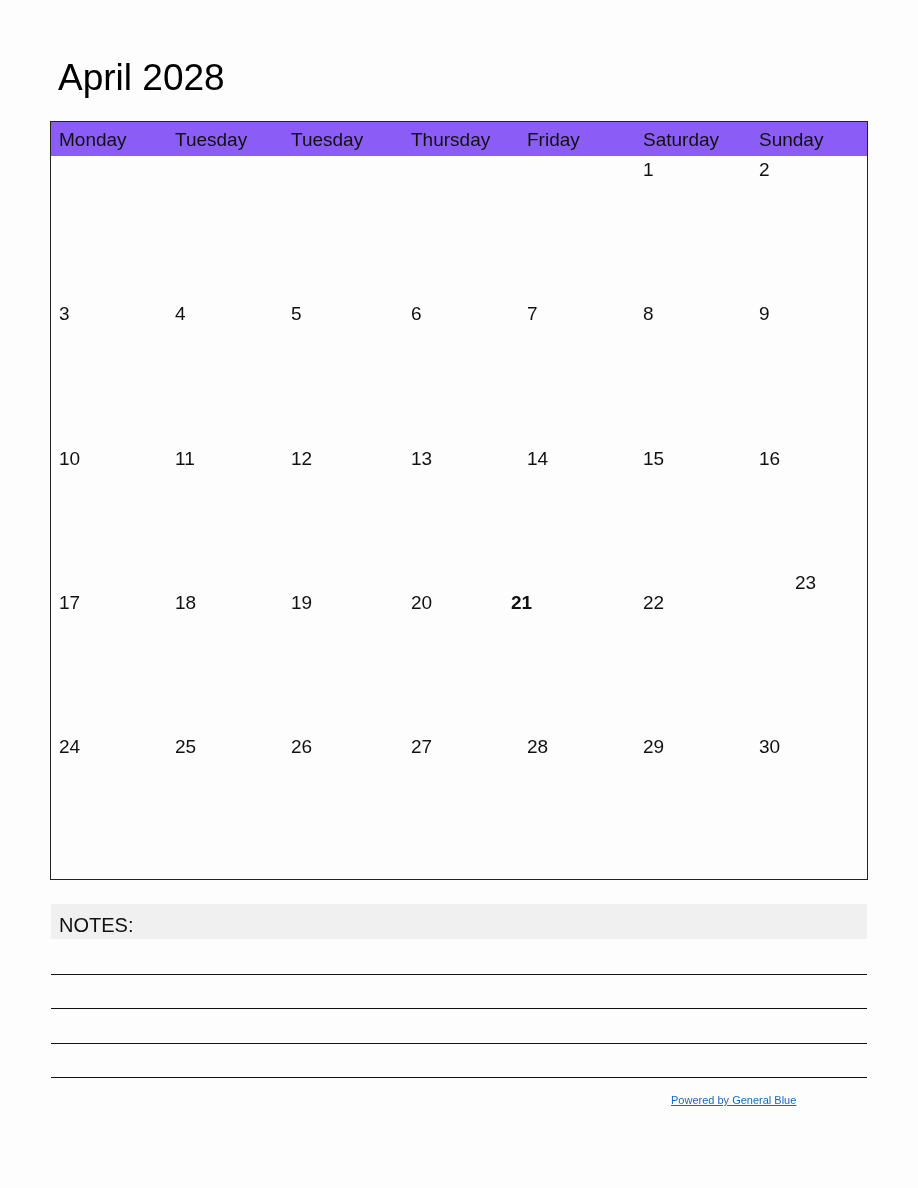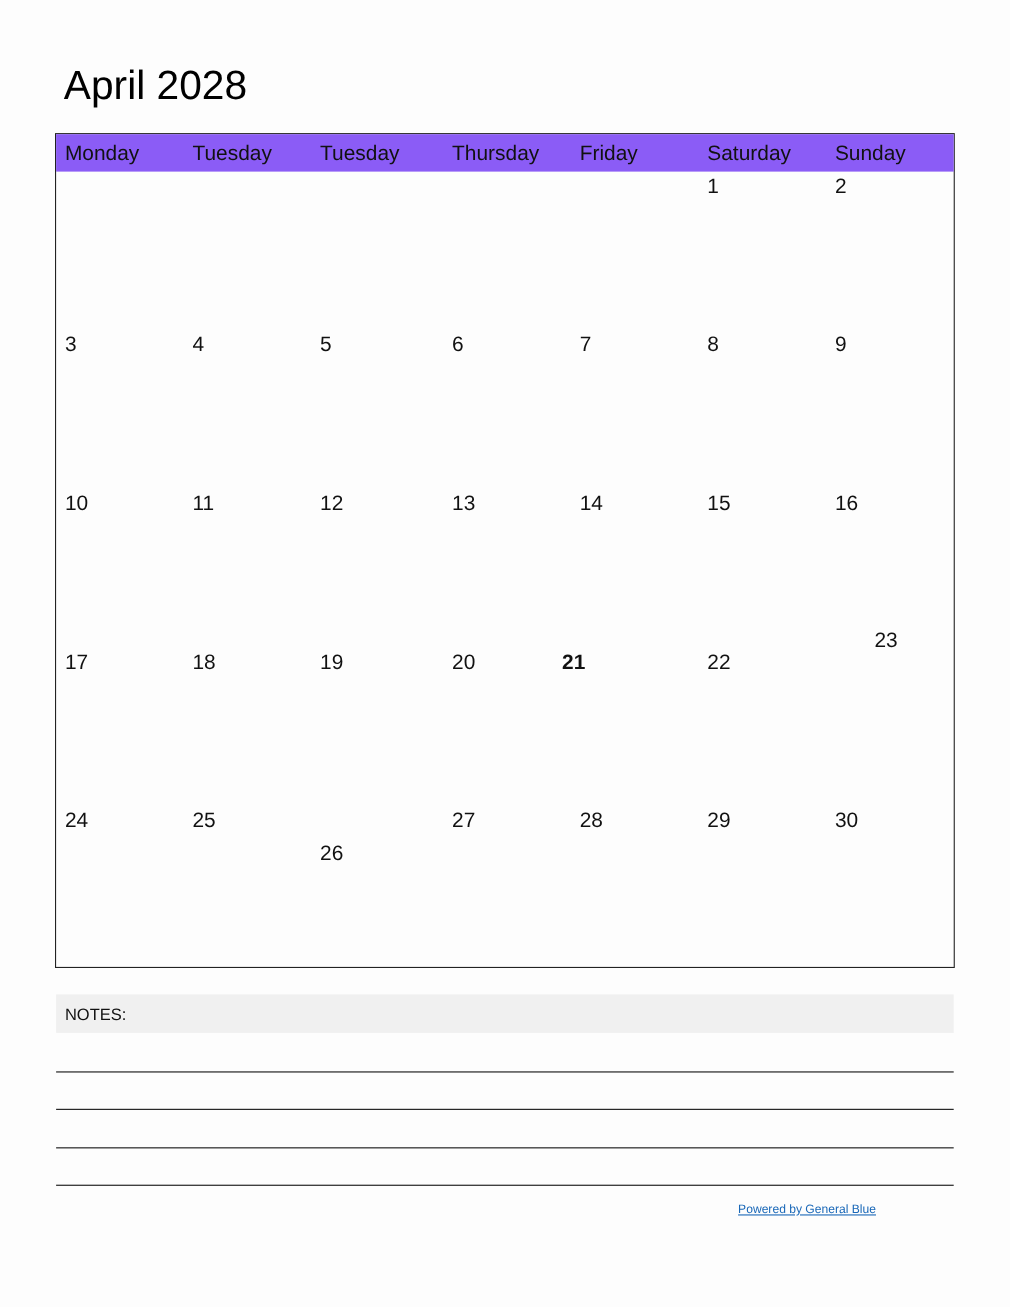--- a/index.html
+++ b/index.html
@@ -21,21 +21,21 @@
   .hdr span {
     position: absolute; top: 7px; font-size: 19px; color: #111; white-space: nowrap;
   }
   .day {
     position: absolute; font-size: 19px; color: #111;
   }
   .notes-hdr {
     position: absolute; left: 51px; top: 904px; width: 816px; height: 35px; background: #f0f0f0;
   }
   .notes-hdr span {
-    position: absolute; left: 8px; top: 10px; font-size: 15px; color: #111;
+    position: absolute; left: 8px; top: 10px; font-size: 20px; color: #111;
   }
   .line {
     position: absolute; left: 51px; width: 816px; height: 0; border-top: 1px solid #111;
   }
   .footer {
     position: absolute; left: 671px; top: 1094px; font-size: 11px;
     color: #1a68b8; text-decoration: underline; cursor: pointer;
   }
 </style>
 </head>
@@ -72,21 +72,21 @@
       <div class="day" style="left: 708px; top: 326px;">16</div>
       <div class="day" style="left: 8px; top: 470px;">17</div>
       <div class="day" style="left: 124px; top: 470px;">18</div>
       <div class="day" style="left: 240px; top: 470px;">19</div>
       <div class="day" style="left: 360px; top: 470px;">20</div>
       <div class="day" style="left: 460px; top: 470px; font-weight: bold;">21</div>
       <div class="day" style="left: 592px; top: 470px;">22</div>
       <div class="day" style="left: 708px; top: 450px; margin-left: 36px;">23</div>
       <div class="day" style="left: 8px; top: 614px;">24</div>
       <div class="day" style="left: 124px; top: 614px;">25</div>
-      <div class="day" style="left: 240px; top: 614px; margin-top: 30px;">26</div>
+      <div class="day" style="left: 240px; top: 614px;">26</div>
       <div class="day" style="left: 360px; top: 614px;">27</div>
       <div class="day" style="left: 476px; top: 614px;">28</div>
       <div class="day" style="left: 592px; top: 614px;">29</div>
       <div class="day" style="left: 708px; top: 614px;">30</div>
     </div>
 </div>
 
 <div class="notes-hdr">
   <span>NOTES:</span>
 </div>

